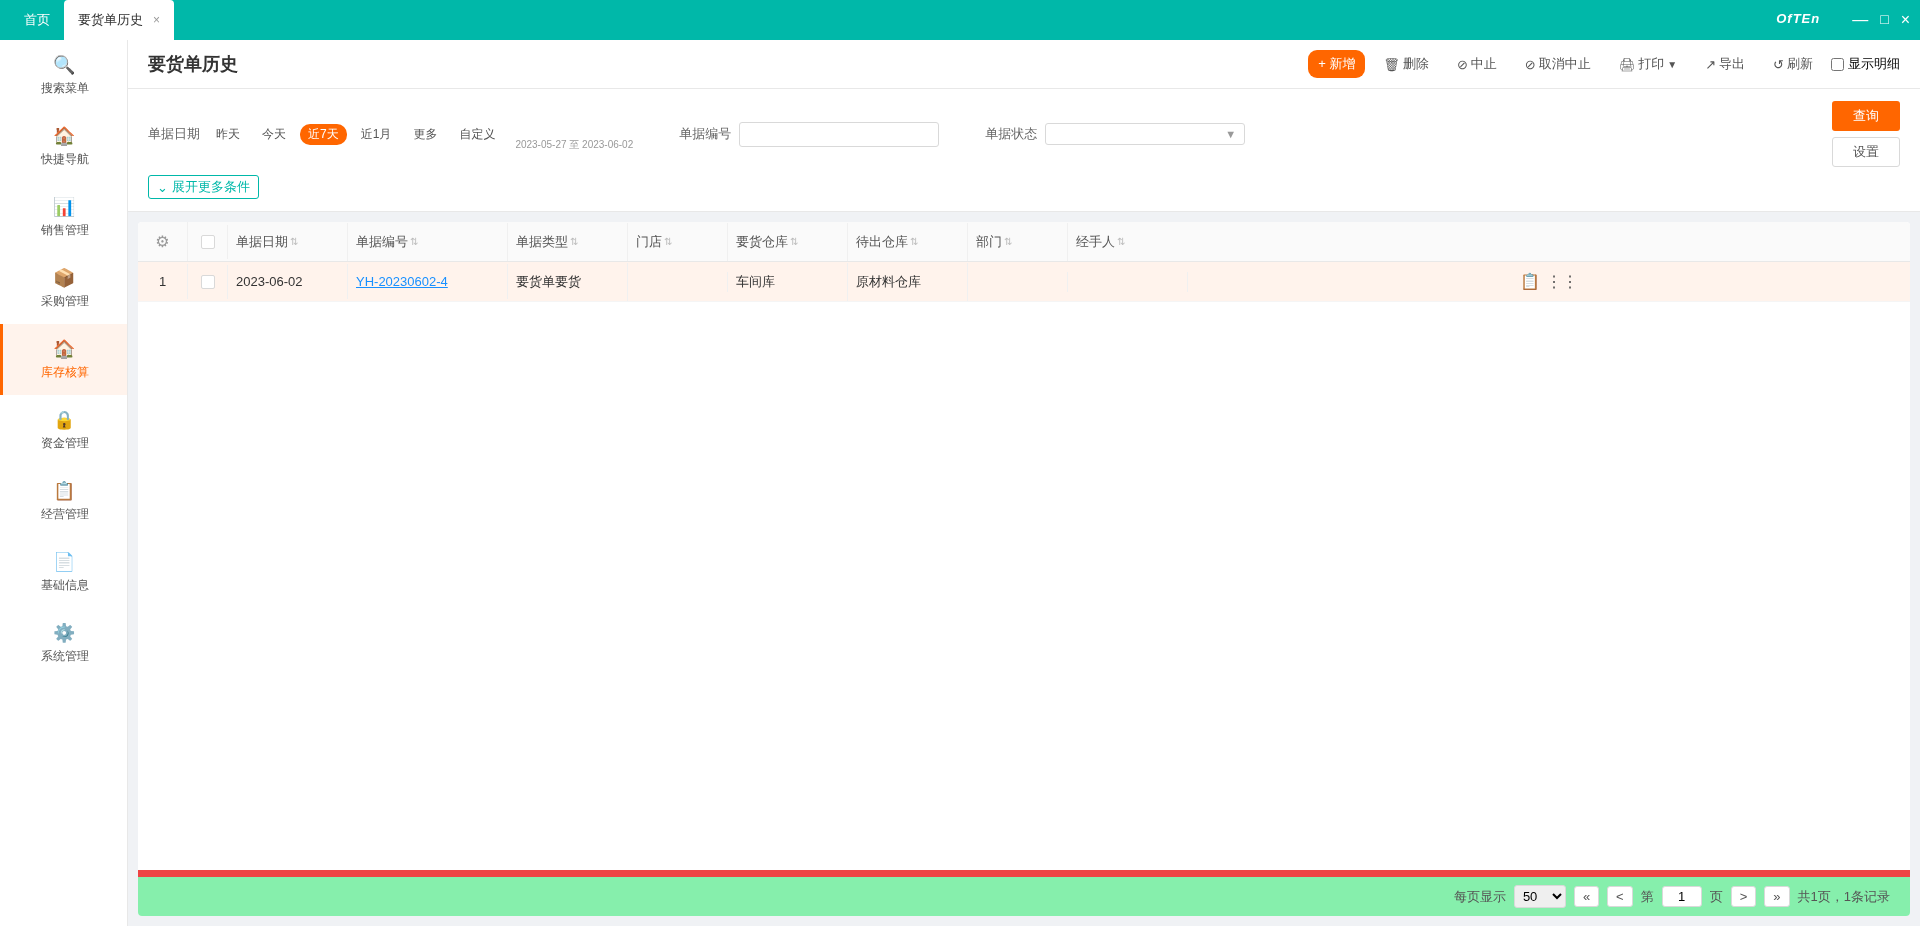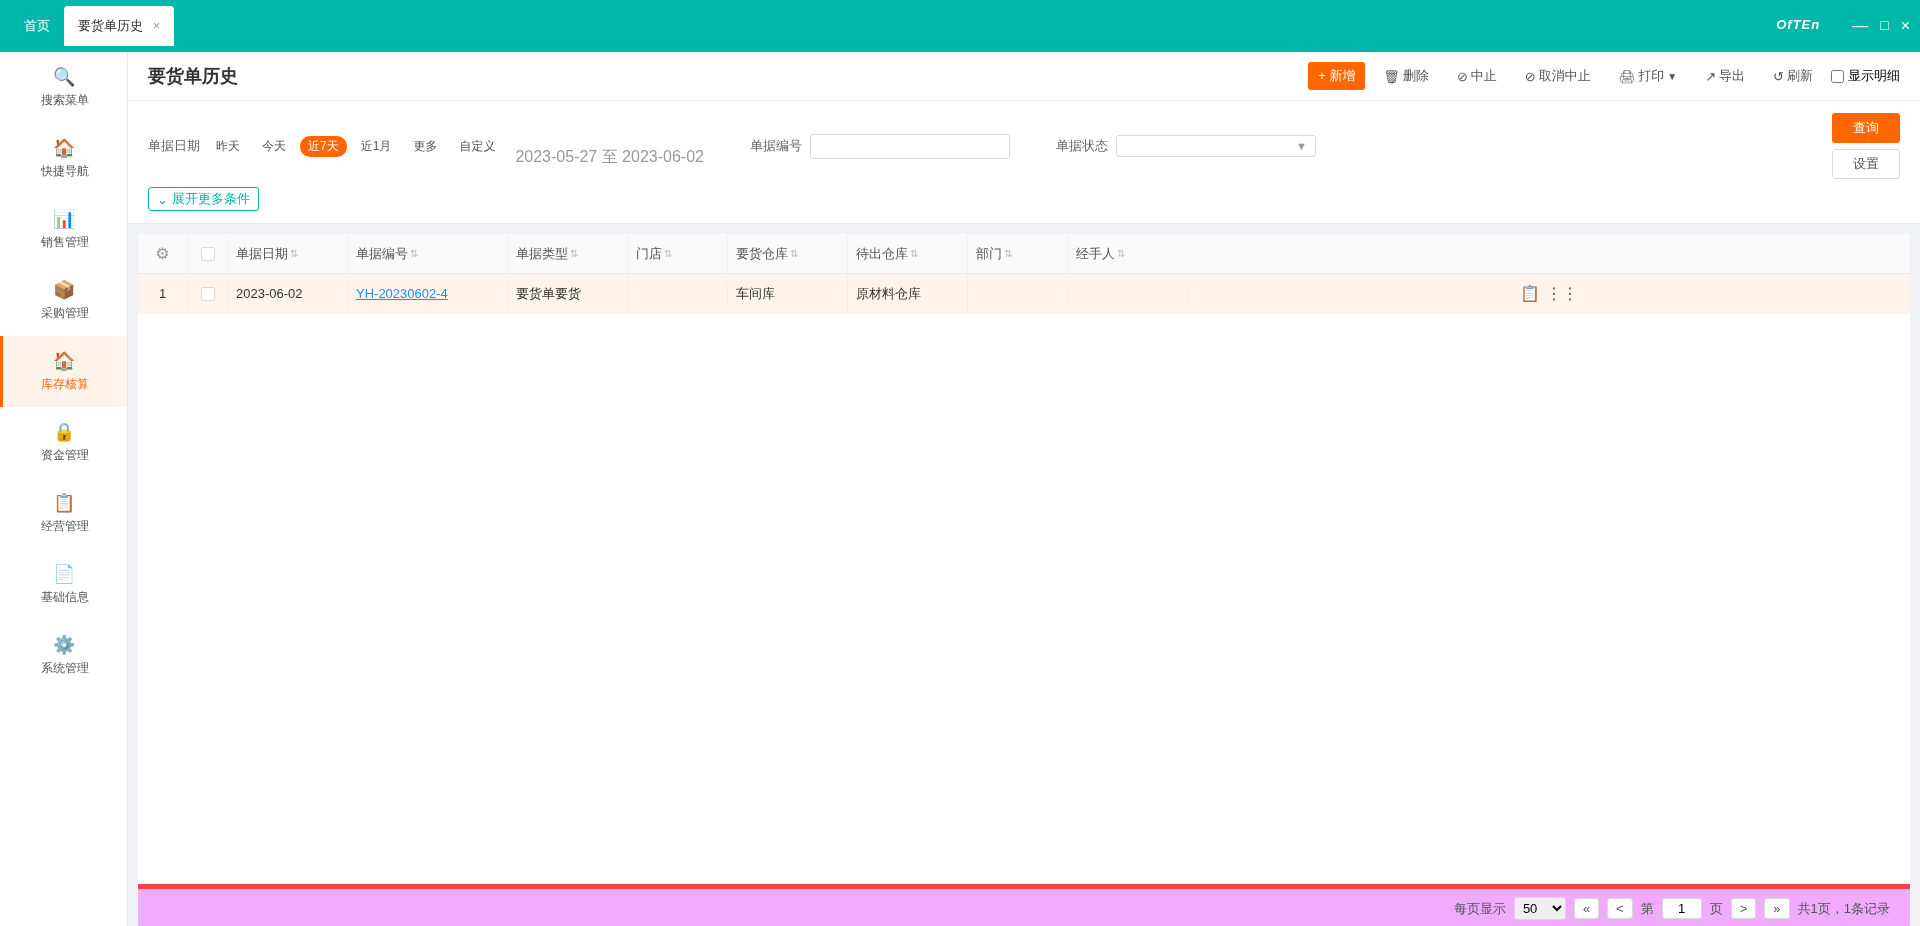--- a/index.html
+++ b/index.html
@@ -1,20 +1,20 @@
 <!DOCTYPE html>
 <html><head>
   <meta charset="utf-8">
   <style>
     * { box-sizing: border-box; margin: 0; padding: 0; }
     body { font-family: 'Microsoft YaHei', Arial, sans-serif; font-size: 13px; background: #f0f2f5; overflow: hidden; width: 1920px; height: 926px; }
 
     
     .top-bar {
-      height: 52px;
+      height: 40px;
       background: #00b8a9;
       display: flex;
       align-items: center;
       padding: 0 10px;
       color: white;
       gap: 0;
     }
     .top-bar-tab {
       height: 40px;
       display: flex;
@@ -111,21 +111,21 @@
     .toolbar-btn {
       display: flex;
       align-items: center;
       gap: 3px;
       padding: 5px 10px;
       border: none;
       background: none;
       cursor: pointer;
       color: #555;
       font-size: 13px;
-      border-radius: 3px;
+      border-radius: 9px;
     }
     .toolbar-btn.primary {
       background: #ff6600;
       color: white;
     }
 
     
     .filter-bar {
       background: white;
       padding: 12px 20px;
@@ -155,21 +155,21 @@
       border-radius: 10px;
       cursor: pointer;
       font-size: 12px;
       color: #555;
     }
     .date-shortcut.active {
       background: #ff6600;
       color: white;
     }
     .date-range-text {
-      font-size: 16px;
+      font-size: 10px;
       color: #999;
       margin-left: 4px;
       margin-top: 22px;
     }
     .filter-input {
       border: 1px solid #d9d9d9;
       border-radius: 3px;
       padding: 4px 8px;
       font-size: 13px;
       width: 200px;
@@ -287,23 +287,23 @@
     .table-footer {
       background: #fdf6ec;
       padding: 8px 20px;
       border-top: 1px solid #e8e8e8;
       font-size: 13px;
       color: #333;
       display: flex;
       align-items: center;
     }
     .pagination-bar {
-      background: #f0abfc;
+      background: #86efac;
       padding: 8px 20px;
-      border-top: 5px solid #ef4444;
+      border-top: 7px solid #ef4444;
       display: flex;
       align-items: center;
       justify-content: flex-end;
       gap: 8px;
       font-size: 13px;
       color: #555;
     }
     .page-size-select {
       border: 1px solid #d9d9d9;
       border-radius: 3px;

